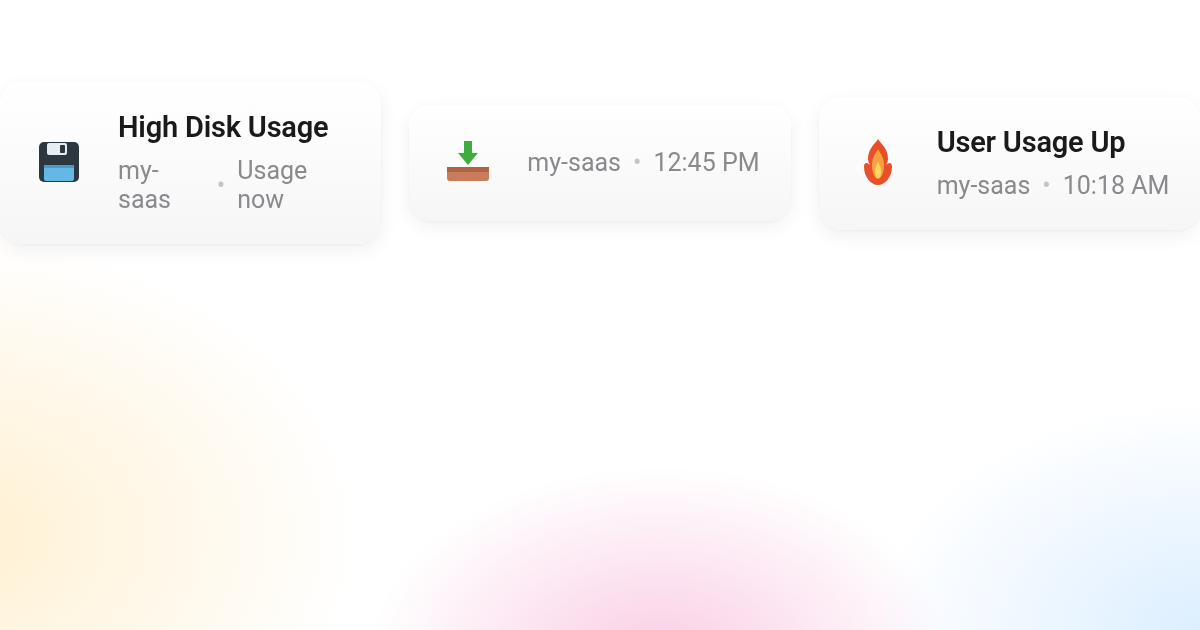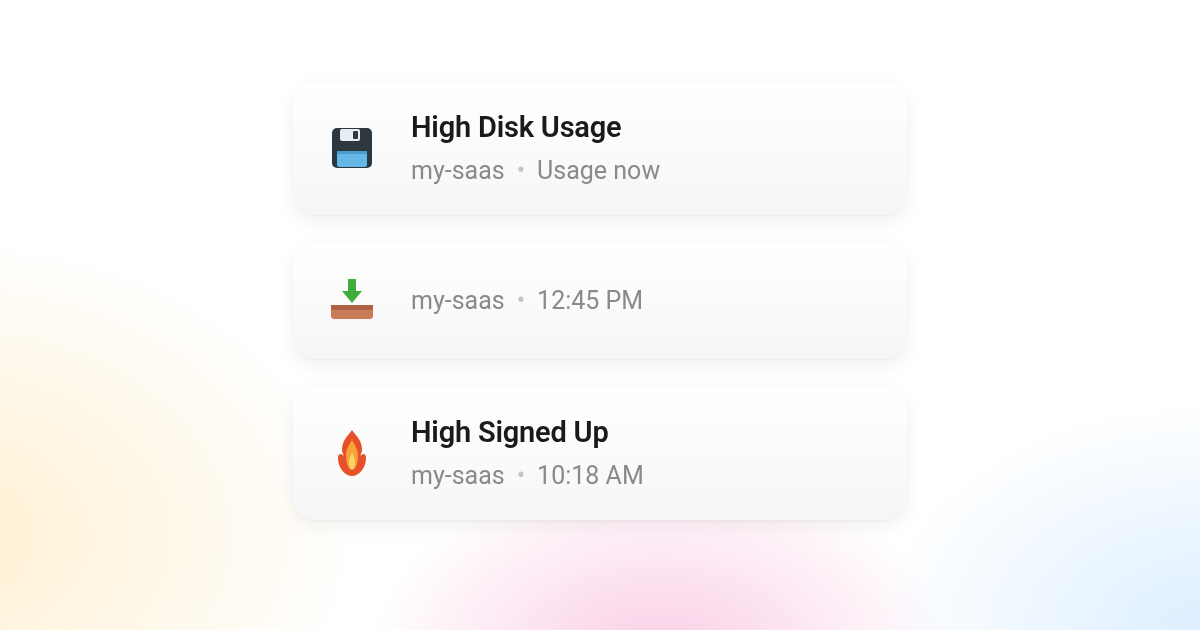--- a/index.html
+++ b/index.html
@@ -19,21 +19,20 @@
       position: absolute;
       inset: 0;
       background:
         radial-gradient(ellipse 700px 500px at -5% 85%, rgba(255, 220, 150, 0.45) 0%, rgba(255, 220, 150, 0) 60%),
         radial-gradient(ellipse 450px 300px at 55% 105%, rgba(240, 110, 180, 0.35) 0%, rgba(240, 110, 180, 0) 65%),
         radial-gradient(ellipse 500px 350px at 100% 100%, rgba(140, 200, 255, 0.3) 0%, rgba(140, 200, 255, 0) 65%);
     }
     .content {
       position: relative;
       display: flex;
-      flex-direction: column;
       align-items: center;
       padding-top: 82px;
       gap: 28px;
     }
     .card {
       width: 614px;
       background: linear-gradient(180deg, #ffffff 0%, #f6f6f7 100%);
       border-radius: 22px;
       box-shadow: 0 6px 20px rgba(0,0,0,0.06), 0 1px 3px rgba(0,0,0,0.04);
       display: flex;
@@ -118,21 +117,21 @@
 
   <div class="card">
     <div class="icon-wrap">
       <svg width="48" height="54" viewBox="0 0 48 54">
         <path d="M 24 4 C 20 10 14 14 14 24 C 14 26 15 28 16 30 C 14 28 10 26 10 32 C 10 42 17 50 24 50 C 31 50 38 42 38 32 C 38 26 34 28 32 30 C 33 28 34 26 34 24 C 34 14 28 10 24 4 Z" fill="#E8502A"></path>
         <path d="M 24 14 C 22 18 18 22 18 30 C 18 38 21 44 24 44 C 27 44 30 38 30 30 C 30 22 26 18 24 14 Z" fill="#F7A23C"></path>
         <path d="M 24 26 C 23 29 21 32 21 36 C 21 40 22 43 24 43 C 26 43 27 40 27 36 C 27 32 25 29 24 26 Z" fill="#FCD661"></path>
       </svg>
     </div>
     <div class="card-body">
-      <div class="card-title">High Signed Up</div>
+      <div class="card-title">User Usage Up</div>
       <div class="card-meta">
         <span>my-saas</span>
         <span class="meta-dot">•</span>
         <span>10:18 AM</span>
       </div>
     </div>
   </div>
 
 </div>
 

